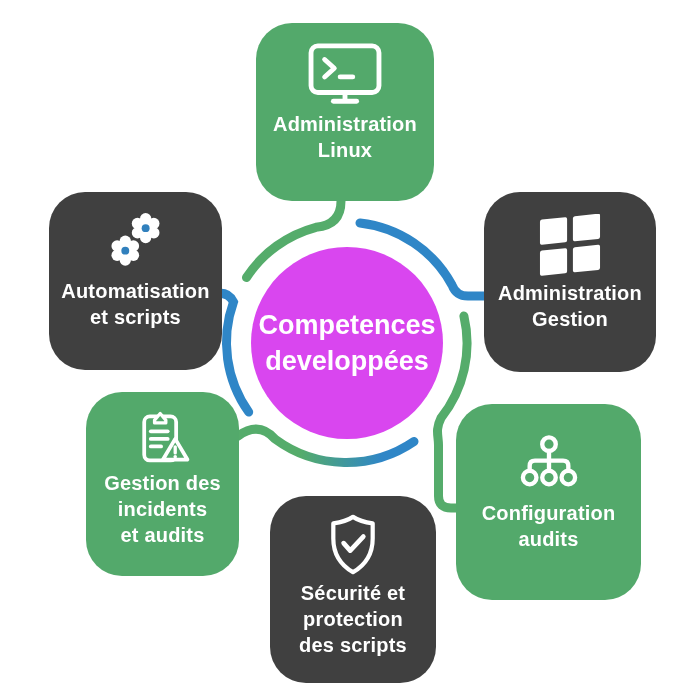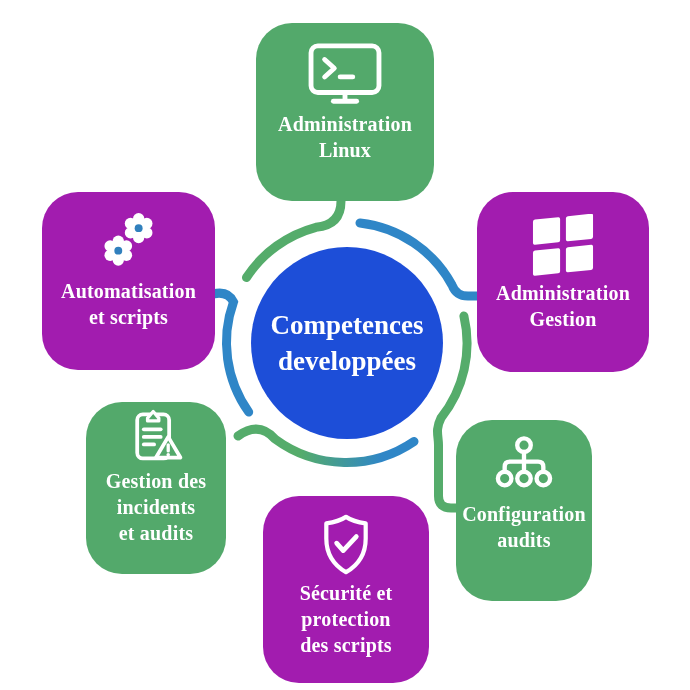--- a/index.html
+++ b/index.html
@@ -6,37 +6,37 @@
   #canvas{
     position:relative;width:690px;height:690px;background:#ffffff;overflow:hidden;
     font-family:"Liberation Sans", sans-serif;
   }
   #connectors{position:absolute;left:0;top:0;z-index:1;}
   .node{
     position:absolute;z-index:3;border-radius:36px;color:#ffffff;
     display:flex;flex-direction:column;align-items:center;text-align:center;
   }
   .node.green{background:#53A96B;}
-  .node.blue{background:#a21caf;}
+  .node.blue{background:#404040;margin-left:7px;}
   .node .icon{display:flex;align-items:center;justify-content:center;}
   .node .label{font-weight:700;font-size:20px;line-height:26px;letter-spacing:.2px;}
-  .label div{white-space:nowrap;font-family:Liberation Serif, serif;}
+  .label div{white-space:nowrap;}
   #center-node{
     position:absolute;z-index:2;left:251px;top:247px;width:192px;height:192px;
-    border-radius:50%;background:#1d4ed8;display:flex;align-items:center;justify-content:center;
+    border-radius:50%;background:#d946ef;display:flex;align-items:center;justify-content:center;
   }
   #center-node .label{font-weight:700;font-size:27px;line-height:36px;color:#fff;text-align:center;}
   svg .st{fill:none;stroke:#ffffff;stroke-linecap:round;stroke-linejoin:round;}
   
   #node-linux{left:256px;top:23px;width:178px;height:162px;padding-top:16px;}
   #node-windows{left:477px;top:192px;width:172px;height:162px;padding-top:18px;}
   #node-automatisation{left:42px;top:192px;width:173px;height:162px;padding-top:16px;}
-  #node-gestion{left:86px;top:402px;width:140px;height:172px;}
+  #node-gestion{left:86px;top:392px;width:153px;height:172px;padding-top:12px;}
   #node-securite{left:263px;top:496px;width:166px;height:173px;padding-top:14px;}
-  #node-configuration{left:456px;top:420px;width:136px;height:168px;padding-top:13px;}
+  #node-configuration{left:456px;top:404px;width:185px;height:168px;padding-top:28px;}
   #node-linux .icon{height:72px;}
   #node-windows .icon{height:70px;}
   #node-automatisation .icon{height:66px;margin-bottom:4px;}
   #node-gestion .icon{height:66px;}
   #node-securite .icon{height:70px;}
   #node-configuration .icon{height:64px;margin-bottom:4px;}
 </style>
 </head>
 <body>
 

